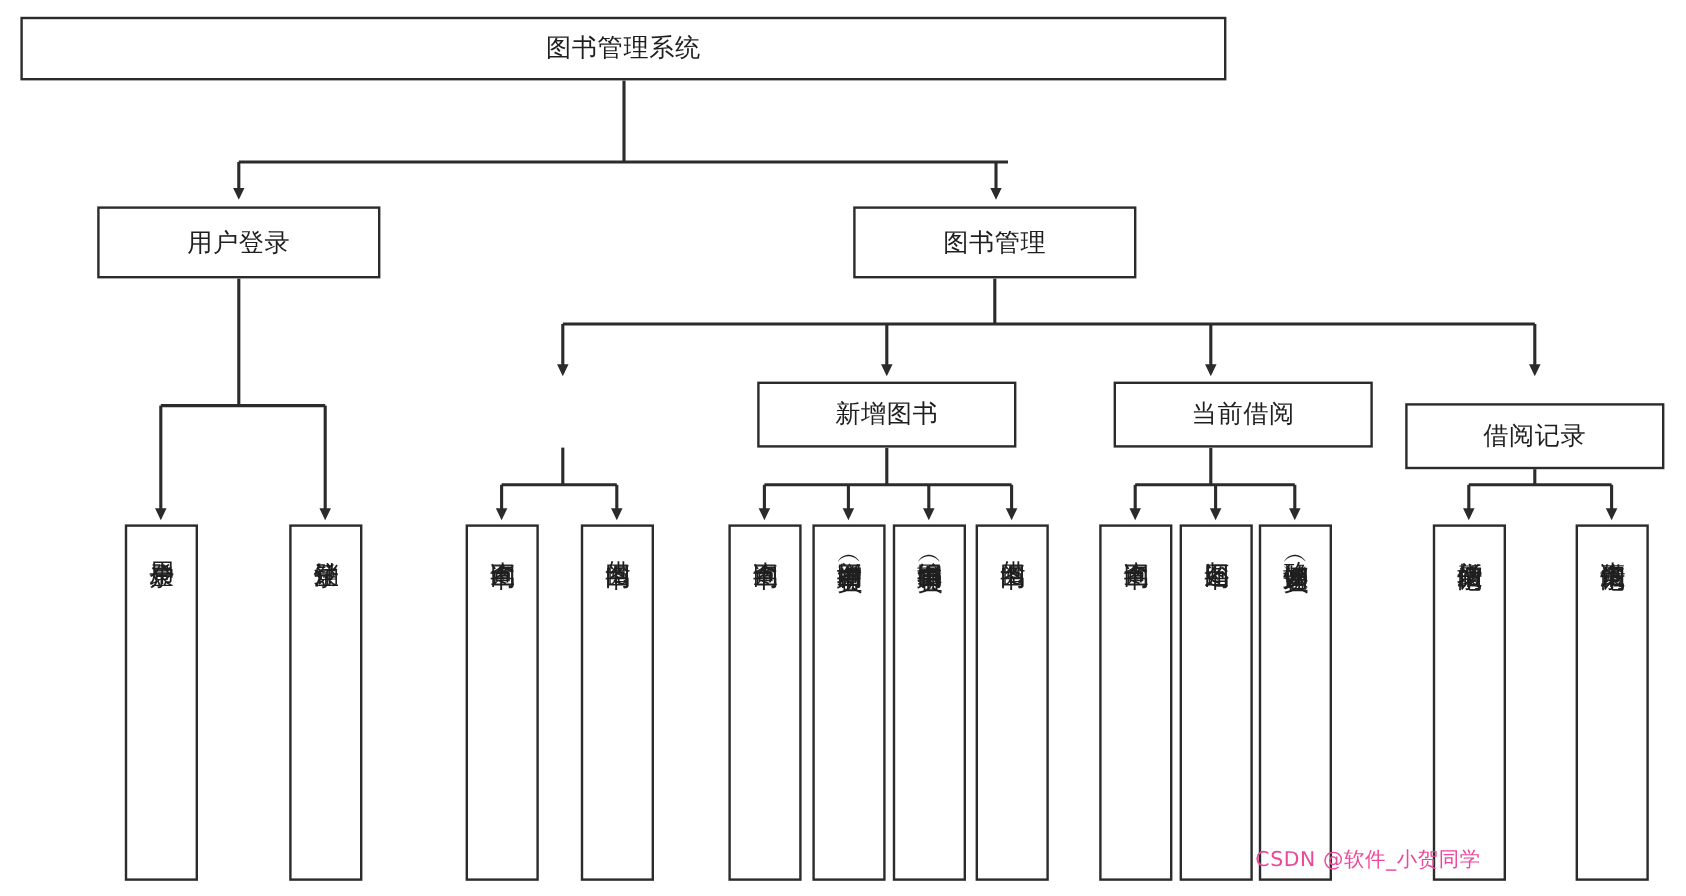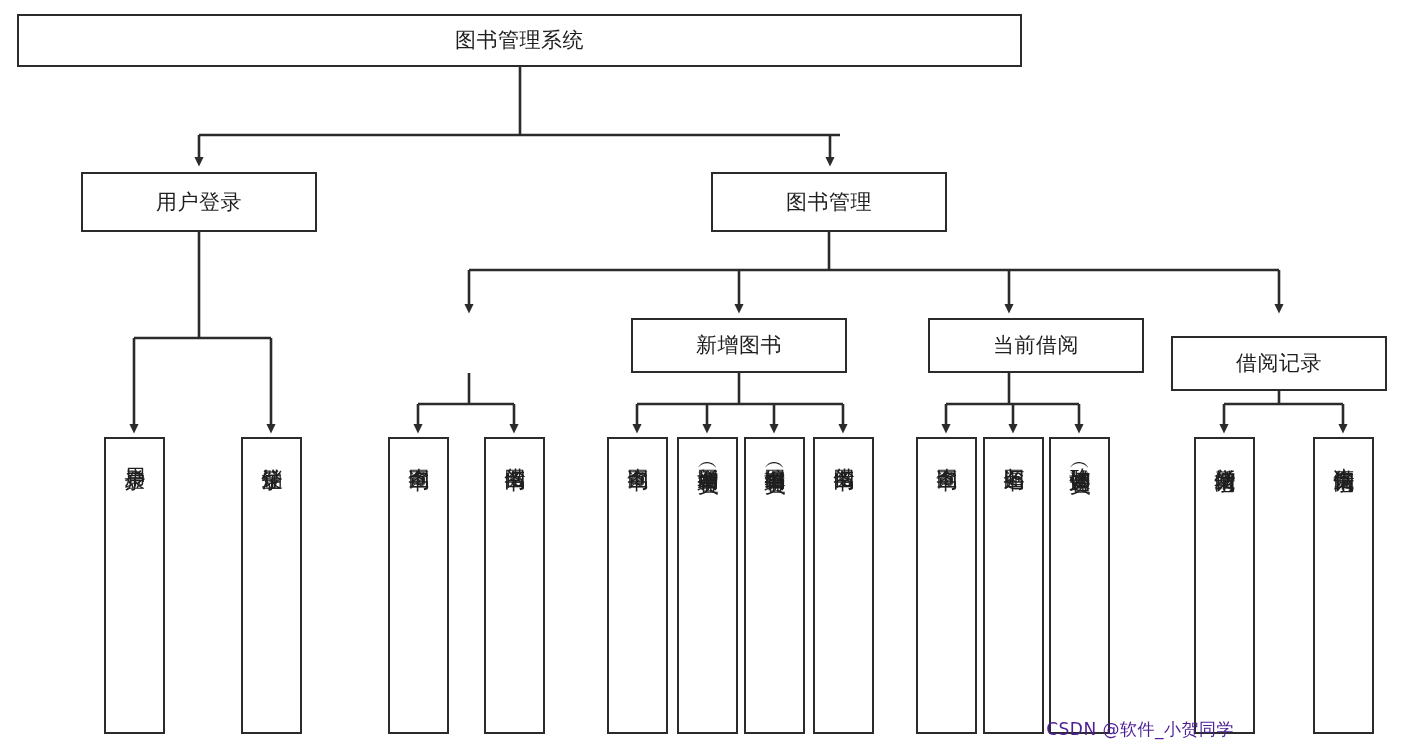--- a/index.html
+++ b/index.html
@@ -53,24 +53,24 @@
     writing-mode: vertical-rl;
     text-orientation: upright;
     font-size: 21px;
     line-height: 1.28;
     letter-spacing: 1px;
     white-space: pre;
   }
   .watermark {
     position: absolute;
     right: 8px;
-    bottom: 6px;
+    bottom: 19px;
     font-family: "DejaVu Sans", "Liberation Sans", sans-serif;
     font-size: 17px;
-    color: #4c1d95;
+    color: #ec4899;
     white-space: nowrap;
     letter-spacing: 0.5px;
   }
 </style>
 </head>
 <body>
 
 <div id="diagram-root">
 
   <svg class="diagram-canvas" viewBox="0 0 1405 747">

